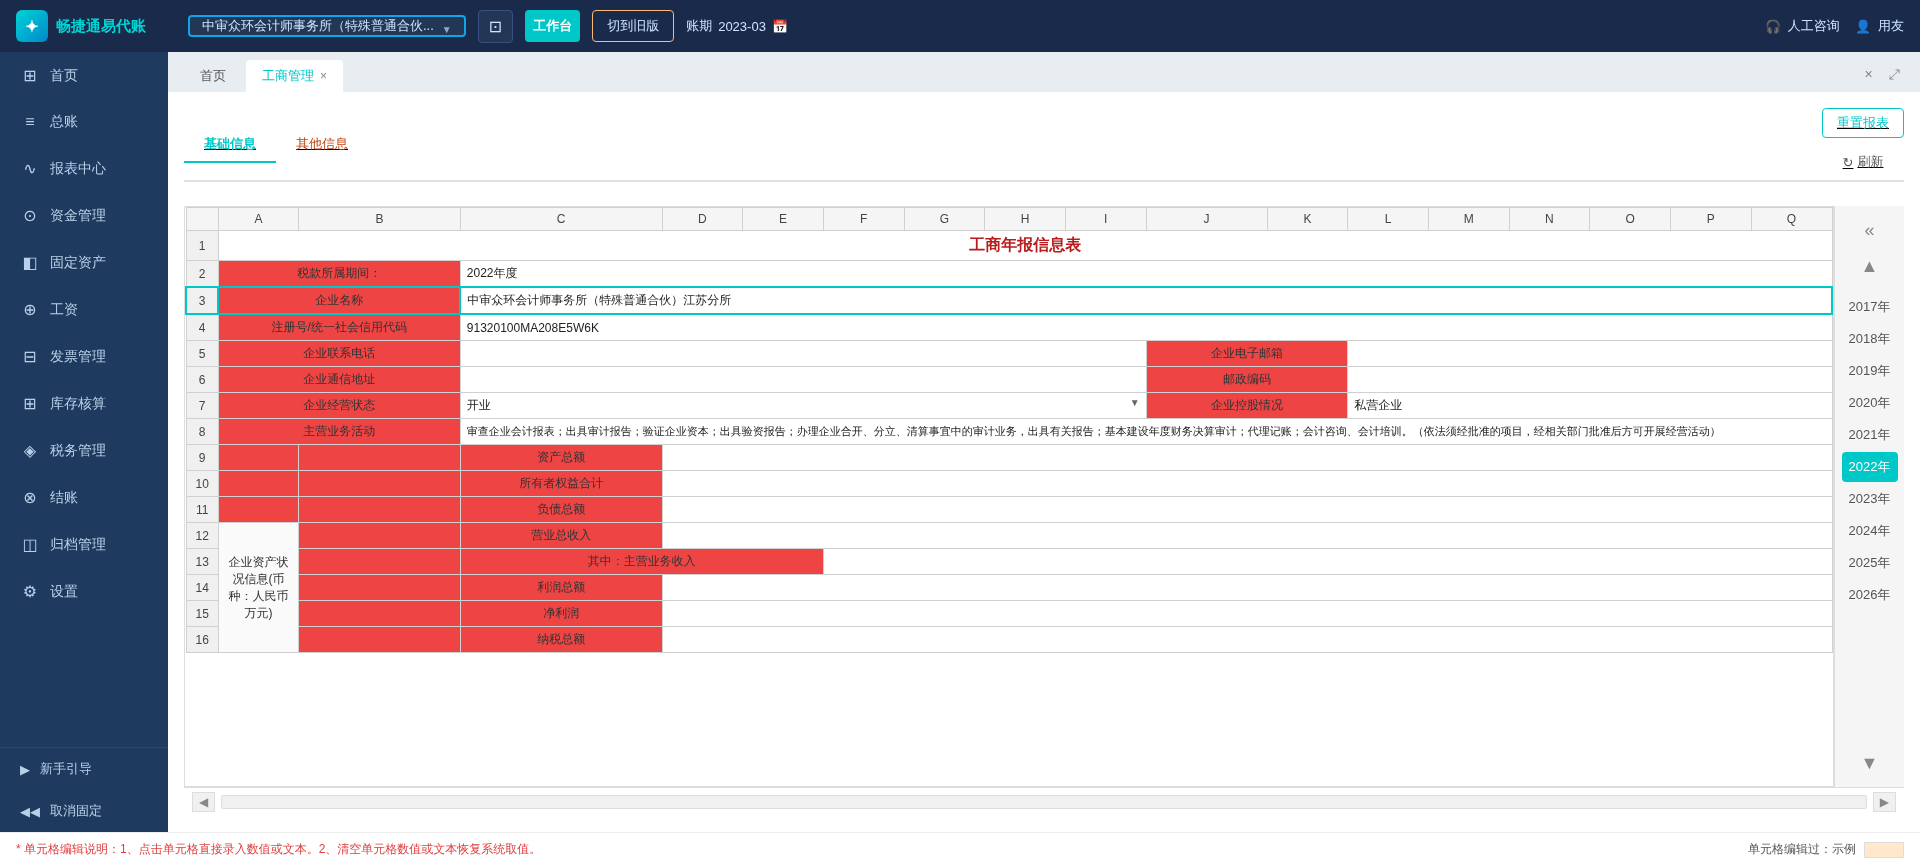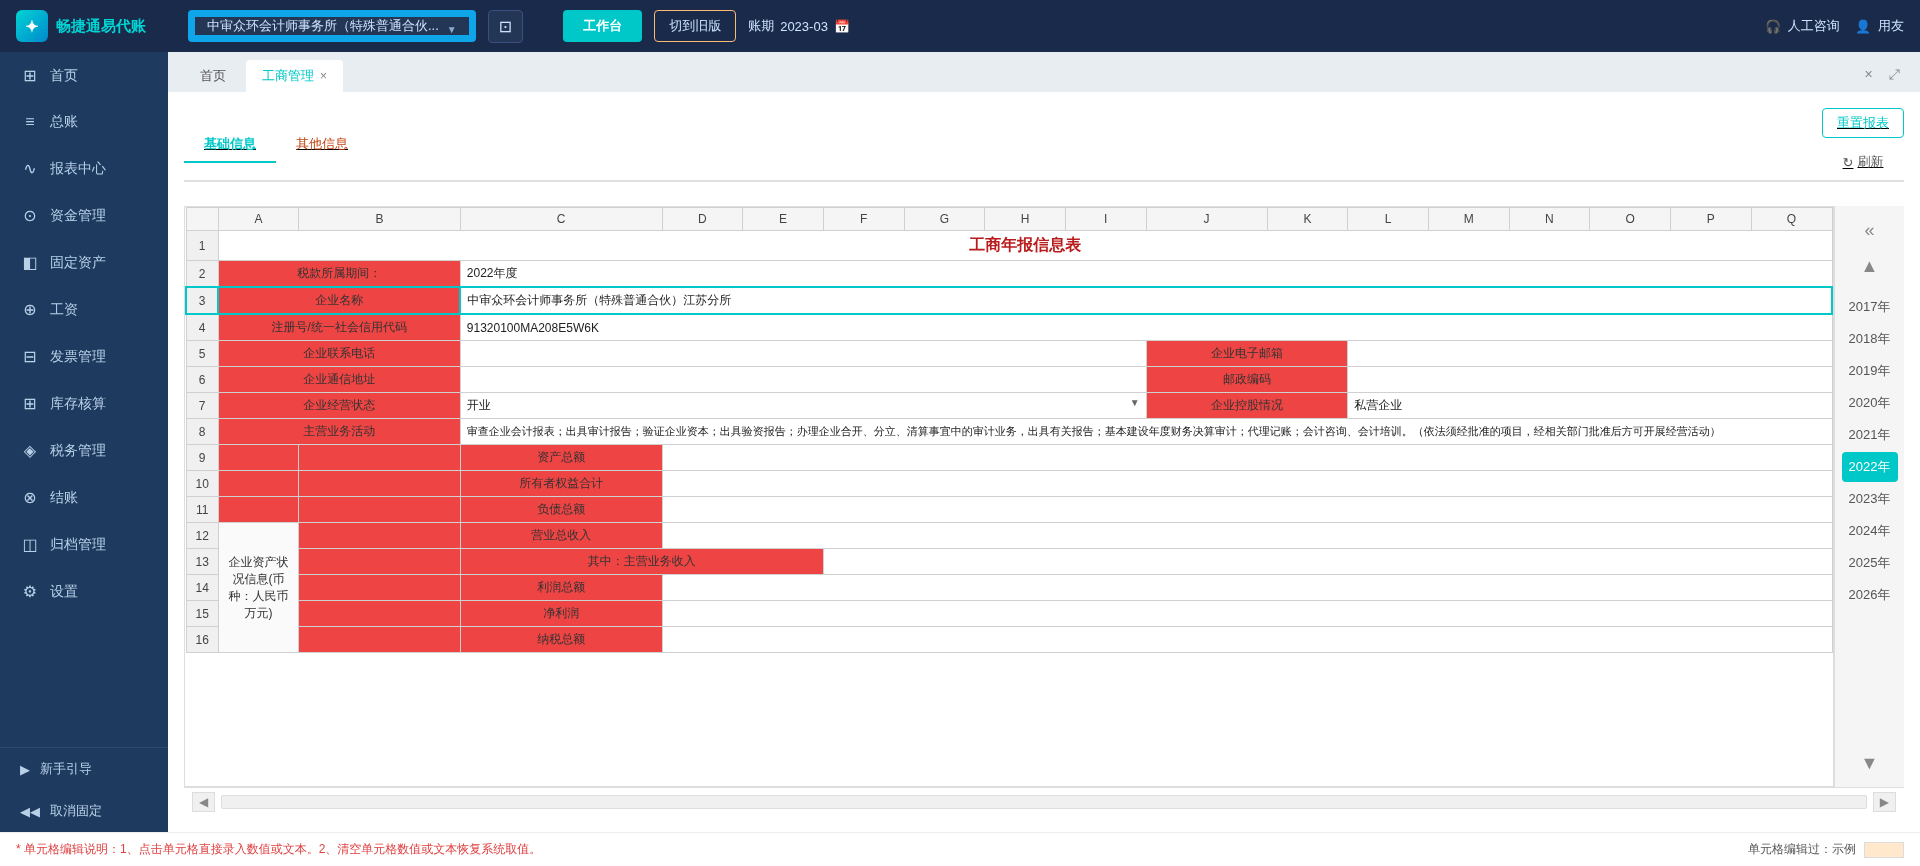--- a/index.html
+++ b/index.html
@@ -30,21 +30,21 @@
       background: linear-gradient(135deg, #00d4d4, #0088cc);
       border-radius: 6px;
       display: flex;
       align-items: center;
       justify-content: center;
       color: white;
       font-size: 16px;
     }
     .company-selector {
       background: #243656;
-      border: 7px solid #0ea5e9;
+      border: 2px solid #0ea5e9;
       border-radius: 4px;
       color: #cce4ff;
       padding: 0 12px;
       display: flex;
       align-items: flex-end;
       gap: 8px;
       cursor: pointer;
       font-size: 13px;
     }
     .company-selector .chevron { color: #88aacc; font-size: 10px; }
@@ -55,25 +55,24 @@
       color: #cce4ff;
       padding: 6px 10px;
       cursor: pointer;
       font-size: 16px;
     }
     .workbench-btn {
       background: #00c8c8;
       border: none;
       border-radius: 4px;
       color: white;
-      padding: 7px 20px;
+      padding: 7px 8px;
       cursor: pointer;
       font-size: 13px;
       font-weight: bold;
-      margin-left: 28px;
     }
     .old-ver-btn {
       background: transparent;
       border: 1px solid #fdba74;
       border-radius: 4px;
       color: #cce4ff;
       padding: 6px 14px;
       cursor: pointer;
       font-size: 13px;
     }

